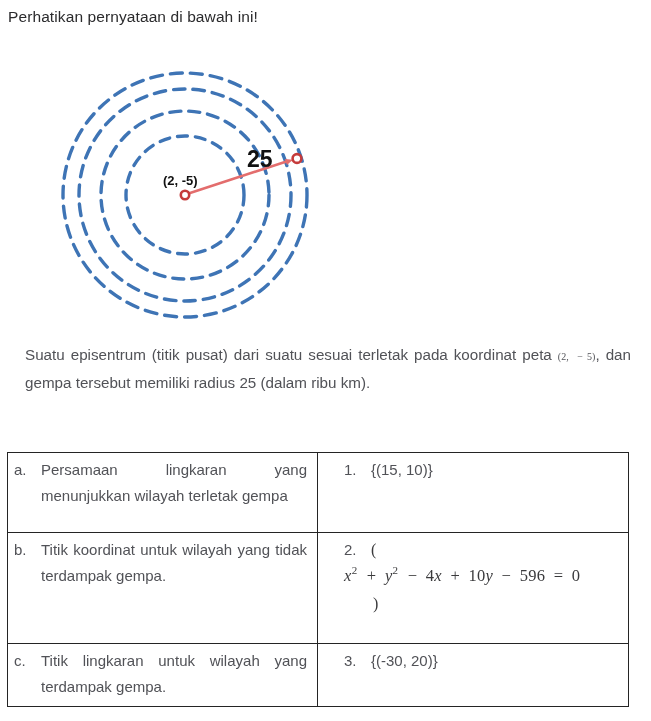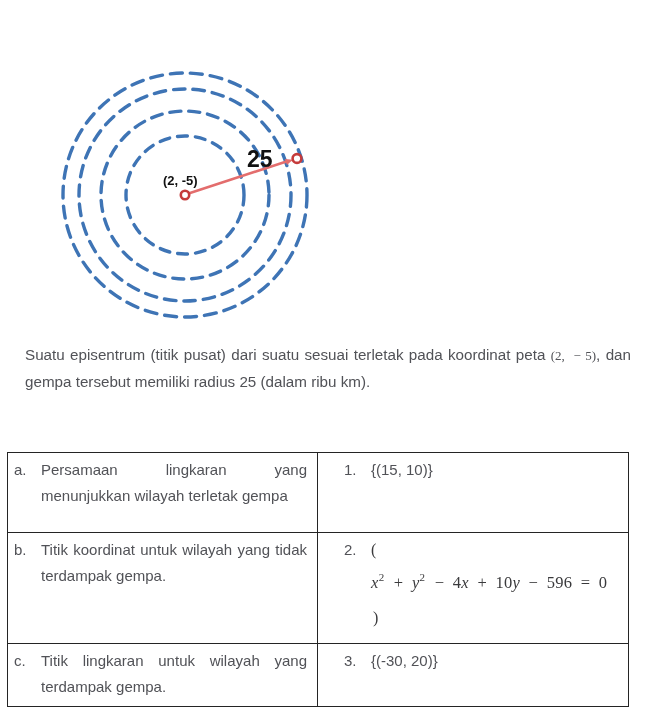--- a/index.html
+++ b/index.html
@@ -12,21 +12,21 @@
     font-size:15.5px; color:#2b2b2d; letter-spacing:0.1px;
   }
   .diagram { position:absolute; left:55px; top:58px; }
   .diagram text { font-family:"Liberation Sans", sans-serif; font-weight:bold; }
 
   .para {
     position:absolute; left:25px; top:342px; width:606px;
     font-size:15.2px; line-height:26px; color:#515257;
   }
   .para-just { text-align:justify; }
-  .coord { font-family:"Liberation Serif", serif; font-size:13px; white-space:pre; }
+  .coord { font-family:"Liberation Serif", serif; font-size:10px; white-space:pre; }
 
   table.match {
     position:absolute; left:7px; top:452px; width:621px;
     border-collapse:collapse; table-layout:fixed;
     font-size:15px; color:#515257;
   }
   table.match td {
     border:1.5px solid #242424; vertical-align:top;
     padding:0; line-height:26px;
   }
@@ -36,33 +36,34 @@
 
   .lwrap { display:flex; padding:4px 10px 2px 6px; }
   .mk1 { flex:0 0 27px; }
   .ltxt { flex:1; text-align:justify; }
 
   .rwrap { padding:4px 8px 2px 26px; }
   .rline { display:flex; }
   .mk2 { flex:0 0 27px; }
   .serif { font-family:"Liberation Serif", serif; font-size:16px; color:#3a3a3c; }
   .eq {
-    margin-left:27px; white-space:nowrap; line-height:39px;
+    white-space:nowrap; line-height:26px;
     font-family:"Liberation Serif", serif; font-size:16.5px; color:#3a3a3c;
     word-spacing:4px; letter-spacing:0.3px;
   }
   .eq .v { font-style:italic; }
   .eq .sup { font-size:11px; position:relative; top:-7px; margin-right:1px; }
   .cp { margin-left:29px; line-height:28px; }
 </style>
 </head>
 <body>
 
 <div class="canvas">
 
+  <div class="title">Perhatikan pernyataan di bawah ini!</div>
 
   <svg class="diagram" width="262" height="272" viewBox="0 0 262 272">
     <circle cx="130" cy="137" r="59" fill="none" stroke-width="3.4" stroke-dasharray="10 8" stroke-linecap="round" stroke="#3e74b5"></circle>
     <circle cx="130" cy="137" r="84" fill="none" stroke-width="3.4" stroke-dasharray="11 8" stroke-linecap="round" stroke="#3e74b5"></circle>
     <circle cx="130" cy="137" r="106" fill="none" stroke-width="3.4" stroke-dasharray="11.5 8" stroke-linecap="round" stroke="#3e74b5"></circle>
     <circle cx="130" cy="137" r="122" fill="none" stroke-width="3.4" stroke-dasharray="12 8" stroke-linecap="round" stroke="#3e74b5"></circle>
 
     <line x1="132" y1="136" x2="233" y2="103" stroke-width="2.6" stroke="#e36d6d"></line>
     <polygon points="238,101.8 231.9,107.1 229.9,101.1" fill="#e36d6d"></polygon>
 

